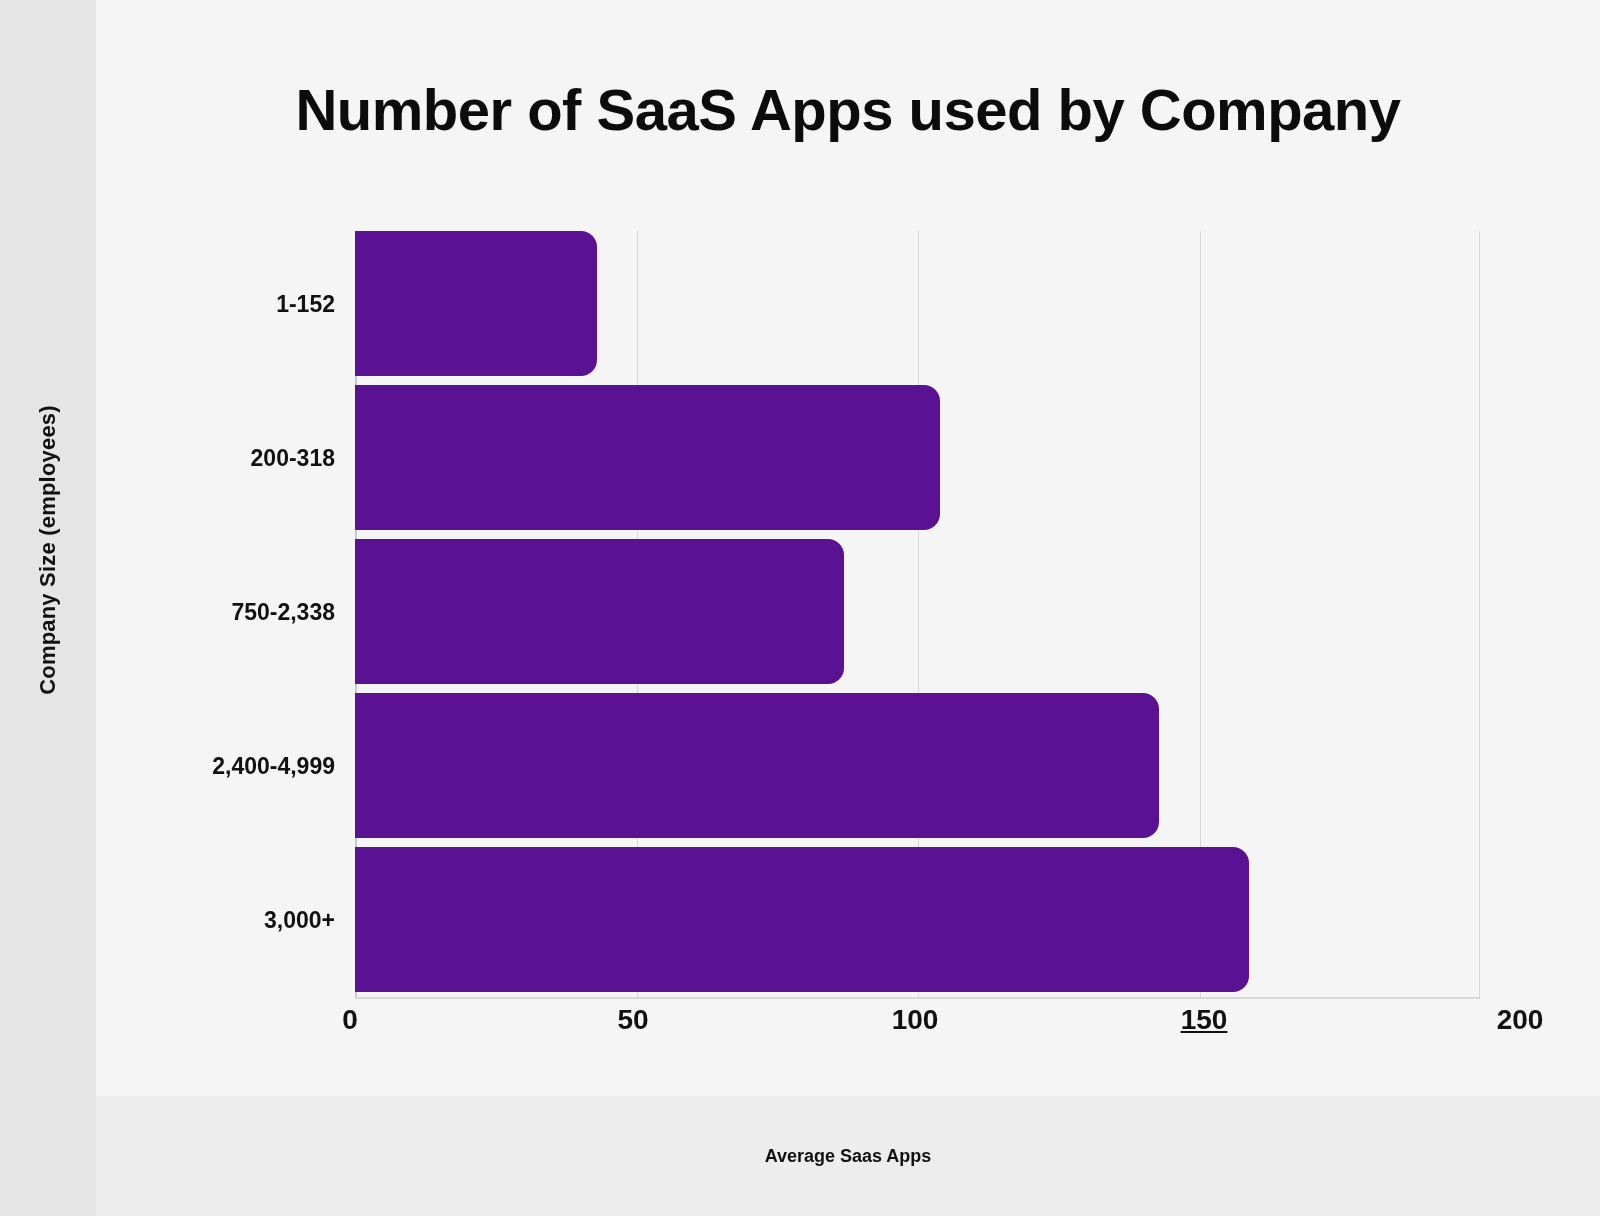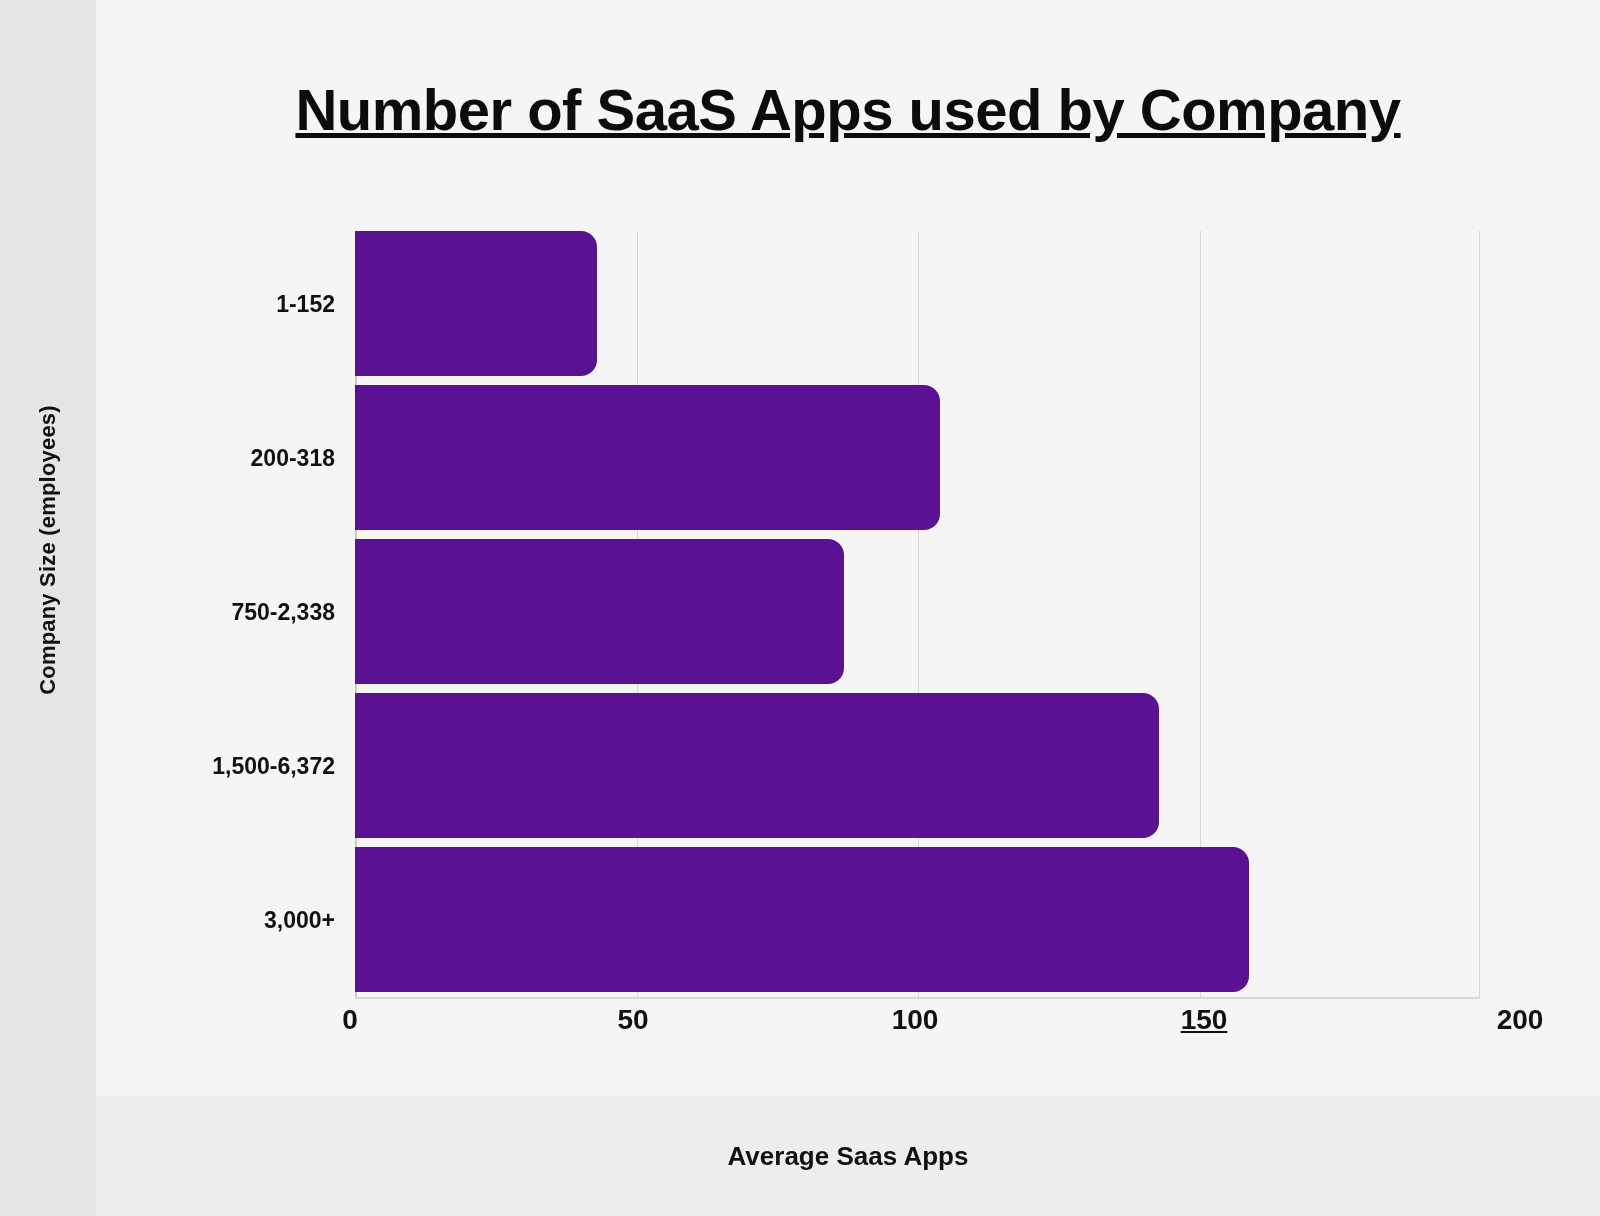--- a/index.html
+++ b/index.html
@@ -60,38 +60,37 @@
   }
   .xaxis-title {
     position: absolute;
     left: 96px;
     top: 1096px;
     width: 1504px;
     height: 120px;
     display: flex;
     align-items: center;
     justify-content: center;
-    font-size: 26px;
+    font-size: 18px;
     font-weight: 700;
     color: #111111;
   }
 
   
   .chart-title {
     position: absolute;
     left: 96px;
     top: 78px;
     width: 1504px;
     text-align: center;
     font-size: 58px;
     font-weight: 700;
     color: #0c0c0c;
     letter-spacing: -0.5px;
     line-height: 1.1;
-    text-decoration: underline;
   }
 
   
   .plot {
     position: absolute;
     left: 355px;
     top: 231px;
     width: 1125px;   
     height: 767px;   
   }
@@ -190,21 +189,21 @@
       <div class="bar" style="width: 804.375px; background: rgb(91, 18, 146);"></div>
     </div>
     <div class="row" style="top:616px;">
       <div class="bar" style="width: 894.375px; background: rgb(91, 18, 146);"></div>
     </div>
   </div>
 
   <div class="ytick-wrap" style="top:291px;">1-152</div>
   <div class="ytick-wrap" style="top:445px;">200-318</div>
   <div class="ytick-wrap" style="top:599px;">750-2,338</div>
-  <div class="ytick-wrap" style="top:753px;">1,500-6,372</div>
+  <div class="ytick-wrap" style="top:753px;">2,400-4,999</div>
   <div class="ytick-wrap" style="top:907px;">3,000+</div>
 
   <div class="xtick" style="left:350px;">0</div>
   <div class="xtick" style="left:633px;">50</div>
   <div class="xtick" style="left:915px;text-align:center;">100</div>
   <div class="xtick" style="left:1204px;text-decoration:underline;">150</div>
   <div class="xtick" style="left:1520px;">200</div>
 
   <div class="footer-band"></div>
   <div class="xaxis-title">Average Saas Apps</div>

